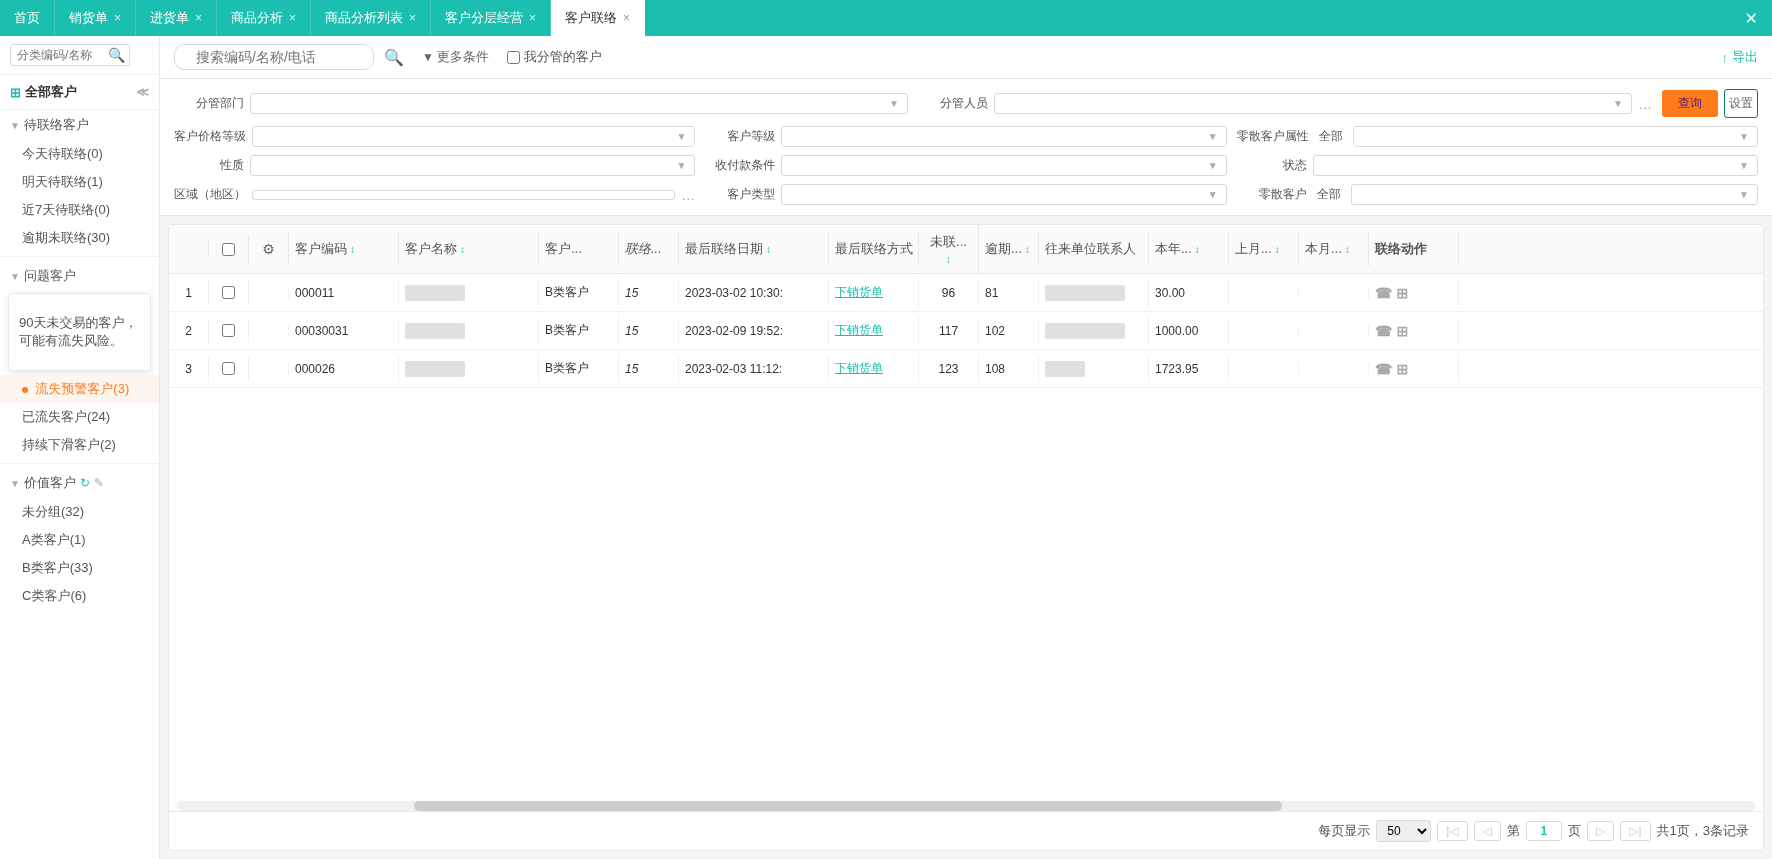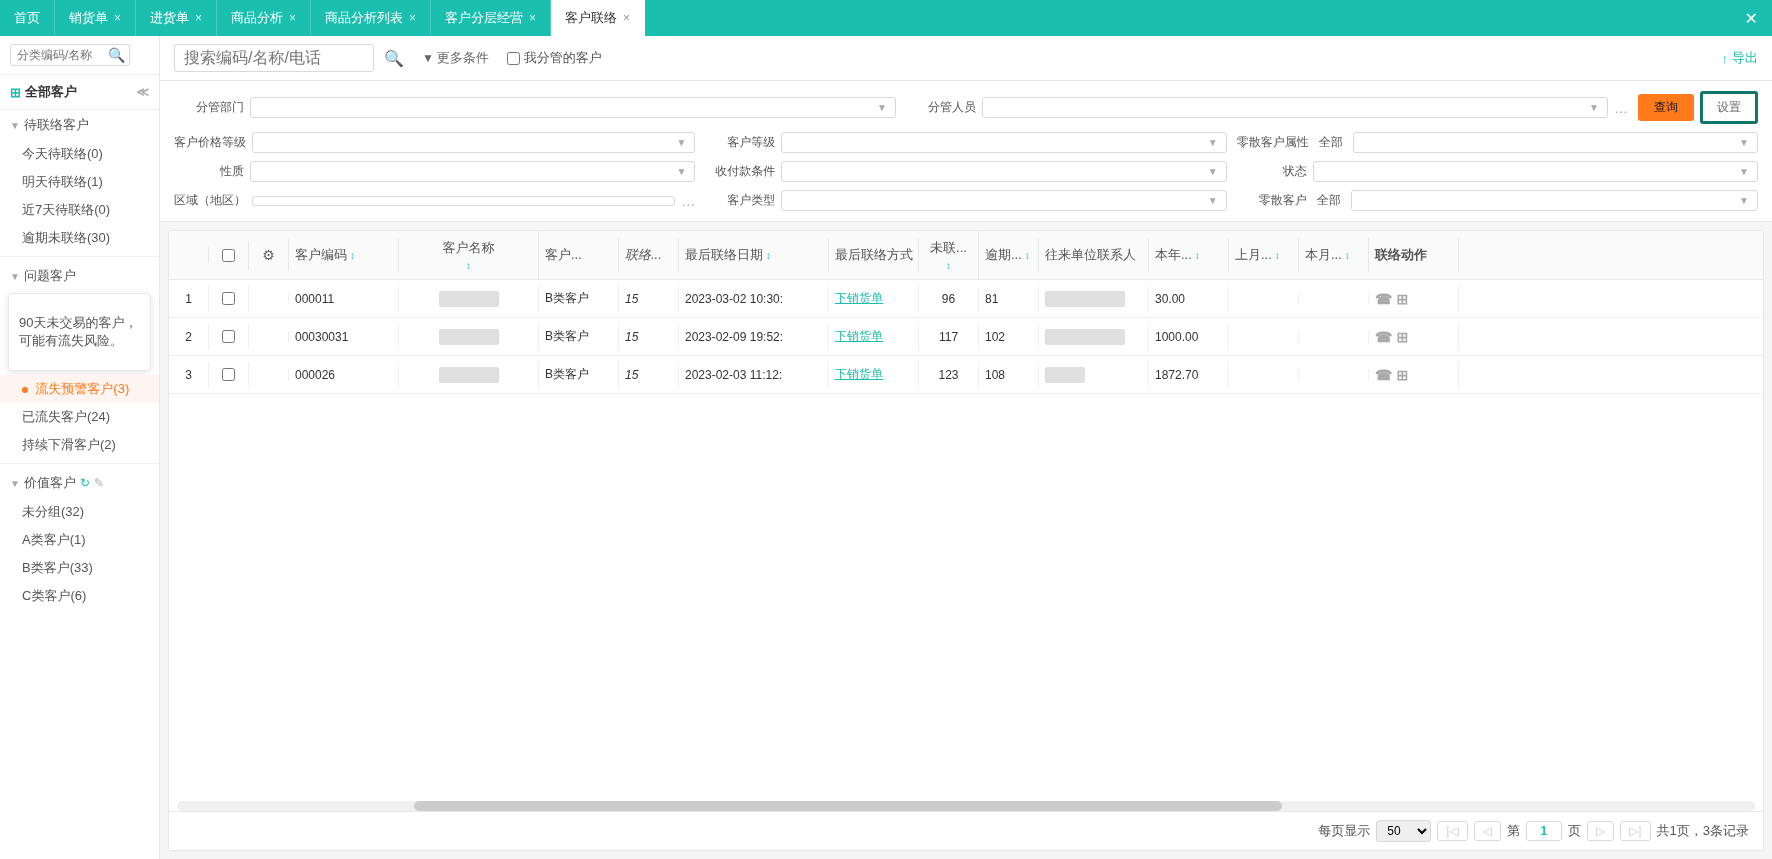--- a/index.html
+++ b/index.html
@@ -161,24 +161,24 @@
     .filter-bar {
       background: #fff;
       padding: 8px 14px;
       display: flex;
       align-items: center;
       border-bottom: 1px solid #e8e8e8;
       gap: 10px;
     }
     .filter-search-input {
       border: 1px solid #d9d9d9;
-      border-radius: 3px;
-      padding: 4px 9px;
+      border-radius: 10px;
+      padding: 4px 21px;
       width: 200px;
-      font-size: 16px;
+      font-size: 14px;
       outline: none;
     }
     .filter-search-icon {
       color: #ff7a1a;
       font-size: 16px;
       cursor: pointer;
     }
     .filter-more-btn {
       display: flex;
       align-items: center;
@@ -262,33 +262,33 @@
       cursor: pointer;
     }
     .filter-actions {
       display: flex;
       align-items: center;
       gap: 6px;
       margin-left: auto;
     }
     .btn-query {
       background: #ff7a1a;
-      color: #0f172a;
+      color: #4c1d95;
       border: none;
       border-radius: 3px;
       padding: 5px 16px;
       font-size: 12px;
       cursor: pointer;
     }
     .btn-settings {
       background: #fff;
       color: #666;
-      border: 3px solid #0f766e;
-      border-radius: 3px;
-      padding: 5px 14px;
+      border: 1px solid #0f766e;
+      border-radius: 3px;
+      padding: 5px 4px;
       font-size: 12px;
       cursor: pointer;
     }
     .filter-inline-text {
       font-size: 12px;
       color: #555;
       white-space: nowrap;
     }
 
     
@@ -345,21 +345,21 @@
       display: flex;
       align-items: center;
     }
     .td.link { color: #1bbfaf; cursor: pointer; text-decoration: underline; }
 
     
     .col-index { width: 40px; justify-content: center; }
     .col-check { width: 40px; justify-content: center; }
     .col-settings { width: 40px; justify-content: center; }
     .col-code { width: 110px; }
-    .col-name { width: 140px; flex-direction: column; }
+    .col-name { width: 140px; }
     .col-type { width: 80px; }
     .col-contact { width: 60px; font-style: italic; }
     .col-lastdate { width: 150px; }
     .col-lastway { width: 90px; }
     .col-uncontact { width: 60px; flex-direction: column; }
     .col-overdue { width: 60px; }
     .col-partner { width: 110px; }
     .col-thisyear { width: 80px; }
     .col-lastmonth { width: 70px; }
     .col-thismonth { width: 70px; }
@@ -807,21 +807,21 @@
           </div>
           <div class="td col-type">B类客户</div>
           <div class="td col-contact">15</div>
           <div class="td col-lastdate">2023-02-03 11:12:</div>
           <div class="td col-lastway link">下销货单</div>
           <div class="td col-uncontact">123</div>
           <div class="td col-overdue">108</div>
           <div class="td col-partner">
             <span class="blurred-name" style="min-width:40px;"></span>
           </div>
-          <div class="td col-thisyear">1872.70</div>
+          <div class="td col-thisyear">1723.95</div>
           <div class="td col-lastmonth"></div>
           <div class="td col-thismonth"></div>
           <div class="td col-action">
             <span class="action-icon">☎</span>
             <span class="action-icon">⊞</span>
           </div>
         </div>
 
       </div>
 

